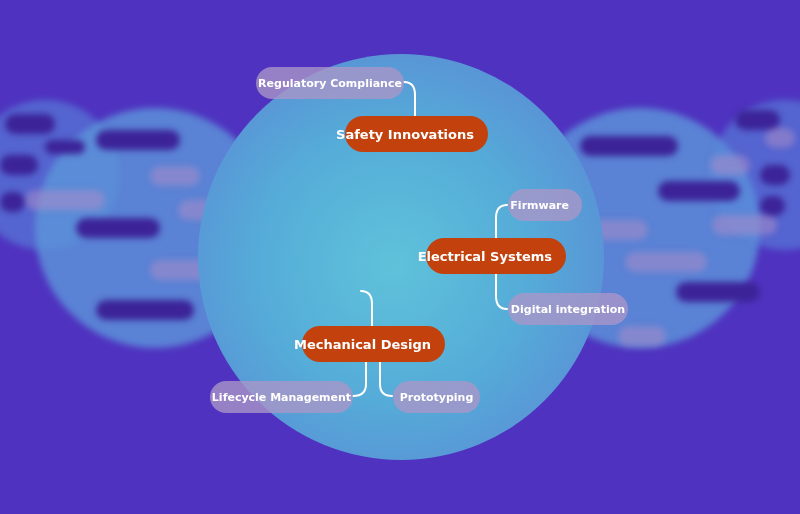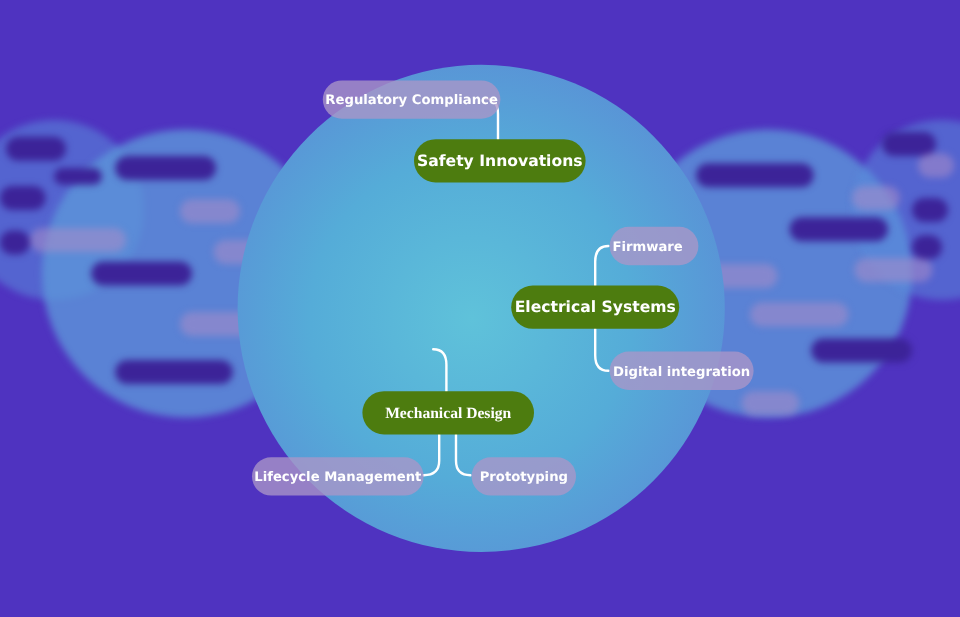--- a/index.html
+++ b/index.html
@@ -6,21 +6,21 @@
   body { width:800px; height:514px; overflow:hidden; background:#4f33c0; font-family:"DejaVu Sans", sans-serif; position:relative; }
   .stage { position:absolute; inset:0; overflow:hidden; background:#4f33c0; }
   .bg-circle { position:absolute; border-radius:50%; filter:blur(3px); }
   .blur-layer { position:absolute; inset:0; filter:blur(3px); }
   .bpill { position:absolute; height:20px; border-radius:10px; }
   .bpill.dark { background:#3c2398; }
   .bpill.light { background:rgba(170,140,200,0.55); }
   .main-circle { position:absolute; left:198px; top:54px; width:406px; height:406px; border-radius:50%;
     background: radial-gradient(circle at 48% 52%, #5fc2da 0%, #55acd8 45%, #5a8ed6 80%, #5d7fd3 100%); }
   .pill { position:absolute; border-radius:18px; display:flex; align-items:center; justify-content:center; white-space:nowrap; box-sizing:border-box; }
-  .pill.main { background:#4d7c0f; color:#ffffff; font-size:13px; font-weight:bold; height:36px; padding:0 14px; }
+  .pill.main { background:#c2410c; color:#ffffff; font-size:13px; font-weight:bold; height:36px; padding:0 14px;justify-content:flex-end; }
   .pill.sub { background:rgba(170,150,200,0.78); color:#ffffff; font-size:11px; font-weight:bold; height:32px; border-radius:16px; padding:0 13px; }
   svg.links { position:absolute; inset:0; pointer-events:none; }
 </style>
 </head>
 <body>
 
 <div class="stage">
 
   <div class="bg-circle" style="left:-30px;top:100px;width:150px;height:150px;background:rgba(90,140,220,0.55);"></div>
   <div class="bg-circle" style="left:35px;top:108px;width:240px;height:240px;background:rgba(92,150,218,0.8);"></div>
@@ -61,21 +61,21 @@
     <g fill="none" stroke="#ffffff" stroke-width="2" stroke-linecap="round">
       <path d="M404 82 Q415 82 415 95 L415 116"></path>
       <path d="M507 205 Q496 205 496 218 L496 238"></path>
       <path d="M496 274 L496 296 Q496 309 507 309"></path>
       <path d="M361 291 Q372 291 372 304 L372 326"></path>
       <path d="M366 362 L366 384 Q366 396 353 396"></path>
       <path d="M380 362 L380 384 Q380 396 392 396"></path>
     </g>
   </svg>
 
-  <div class="pill sub" style="left:269px;top:67px;width:148px;">
+  <div class="pill sub" style="left:256px;top:67px;width:148px;">
     <span>Regulatory Compliance</span>
   </div>
   <div class="pill sub" style="left:508px;top:189px;width:74px;justify-content:flex-end;">
     <span>Firmware</span>
   </div>
   <div class="pill sub" style="left:508px;top:293px;width:120px;">
     <span>Digital integration</span>
   </div>
   <div class="pill sub" style="left:393px;top:381px;width:87px;">
     <span>Prototyping</span>
@@ -83,17 +83,17 @@
   <div class="pill sub" style="left:210px;top:381px;width:143px;">
     <span>Lifecycle Management</span>
   </div>
 
   <div class="pill main" style="left:345px;top:116px;width:143px;">
     <span>Safety Innovations</span>
   </div>
   <div class="pill main" style="left:426px;top:238px;width:140px;">
     <span>Electrical Systems</span>
   </div>
-  <div class="pill main" style="left:302px;top:326px;width:143px;font-family:Liberation Serif, serif;">
+  <div class="pill main" style="left:302px;top:326px;width:143px;">
     <span>Mechanical Design</span>
   </div>
 
 </div>
 
 </body></html>

